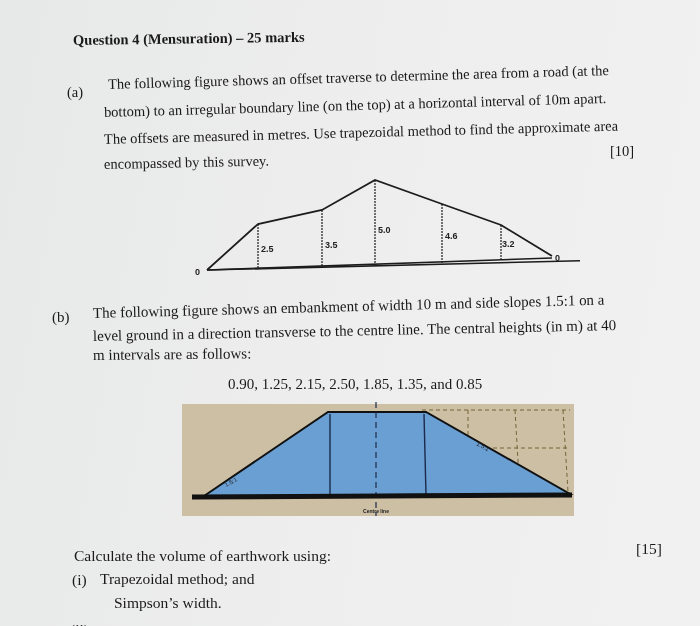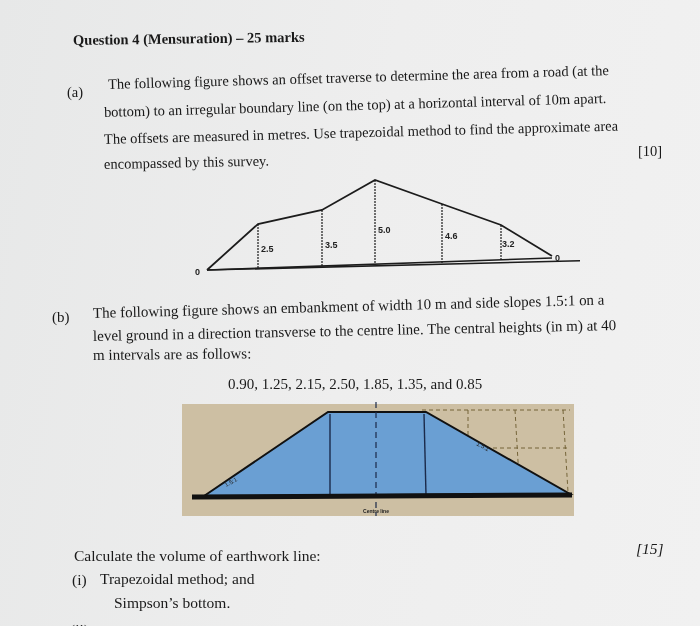--- a/index.html
+++ b/index.html
@@ -55,21 +55,21 @@
 </head>
 <body>
 
 <div class="abs heading">Question 4 (Mensuration) – 25 marks</div>
 
 <div class="abs qa-label">(a)</div>
 <div class="abs qa-line" style="left:108px; top:76px; transform:rotate(-1.6deg);">The following figure shows an offset traverse to determine the area from a road (at the</div>
 <div class="abs qa-line" style="left:104px; top:104px; transform:rotate(-1.6deg);">bottom) to an irregular boundary line (on the top) at a horizontal interval of 10m apart.</div>
 <div class="abs qa-line" style="left:104px; top:131px; transform:rotate(-1.5deg);">The offsets are measured in metres. Use trapezoidal method to find the approximate area</div>
 <div class="abs qa-line" style="left:104px; top:156px; transform:rotate(-1.2deg);">encompassed by this survey.</div>
-<div class="abs marks" style="left:610px; top:143px;margin-left:28px;">[10]</div>
+<div class="abs marks" style="left:610px; top:143px;">[10]</div>
 
 <div class="abs figure-a">
   <svg width="400" height="110" viewBox="0 0 400 110">
 
     <line x1="27" y1="98" x2="553" y2="85" stroke="#1c1c1c" stroke-width="1.6" transform="translate(0,0)"></line>
 
     <polyline points="27,98 78,52 142,38 195,8 262,32 321,53 372,84" fill="none" stroke="#1c1c1c" stroke-width="1.8"></polyline>
 
     <line x1="78" y1="52" x2="78" y2="96" stroke="#1c1c1c" stroke-width="1.2" stroke-dasharray="2,1"></line>
     <line x1="142" y1="38" x2="142" y2="94" stroke="#1c1c1c" stroke-width="1.2" stroke-dasharray="2,1"></line>
@@ -115,18 +115,18 @@
     <line x1="198" y1="2" x2="198" y2="116" stroke="#1b2a4a" stroke-width="1.2" stroke-dasharray="6,4"></line>
 
     <line x1="14" y1="97" x2="394" y2="95" stroke="#111" stroke-width="5"></line>
 
     <text x="48" y="87" font-size="6" font-family="Liberation Sans, sans-serif" fill="#222" transform="rotate(-28 48 87)">1.5:1</text>
     <text x="298" y="45" font-size="6" font-family="Liberation Sans, sans-serif" fill="#222" transform="rotate(28 298 45)">1.5:1</text>
     <text x="198" y="113" font-size="5" text-anchor="middle" font-family="Liberation Sans, sans-serif" font-weight="bold" fill="#222">Centre line</text>
   </svg>
 </div>
 
-<div class="abs calc" style="left:74px; top:547px;">Calculate the volume of earthwork line:</div>
-<div class="abs calc" style="left:636px; top:540px;font-style:italic;">[15]</div>
+<div class="abs calc" style="left:74px; top:547px;">Calculate the volume of earthwork using:</div>
+<div class="abs calc" style="left:636px; top:540px;">[15]</div>
 <div class="abs calc" style="left:72px; top:571px;">(i)</div>
 <div class="abs calc" style="left:100px; top:570px;">Trapezoidal method; and</div>
 <div class="abs calc" style="left:70px; top:621px;">(ii)</div>
-<div class="abs calc" style="left:114px; top:594px;">Simpson’s bottom.</div>
+<div class="abs calc" style="left:114px; top:594px;">Simpson’s width.</div>
 
 </body></html>

